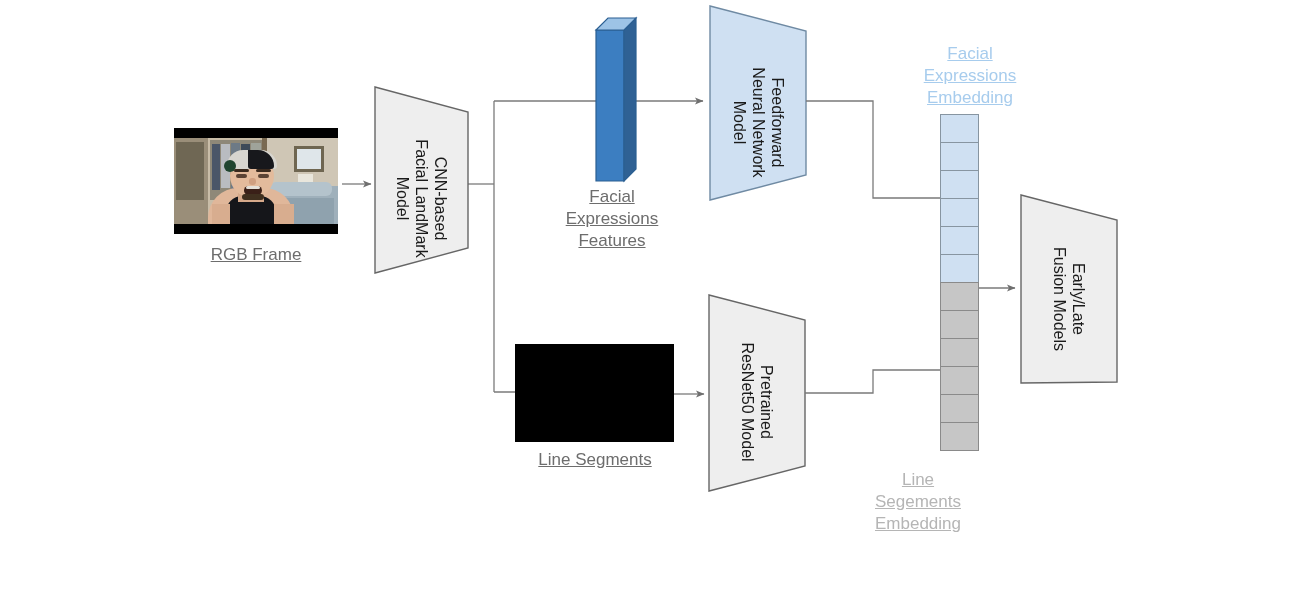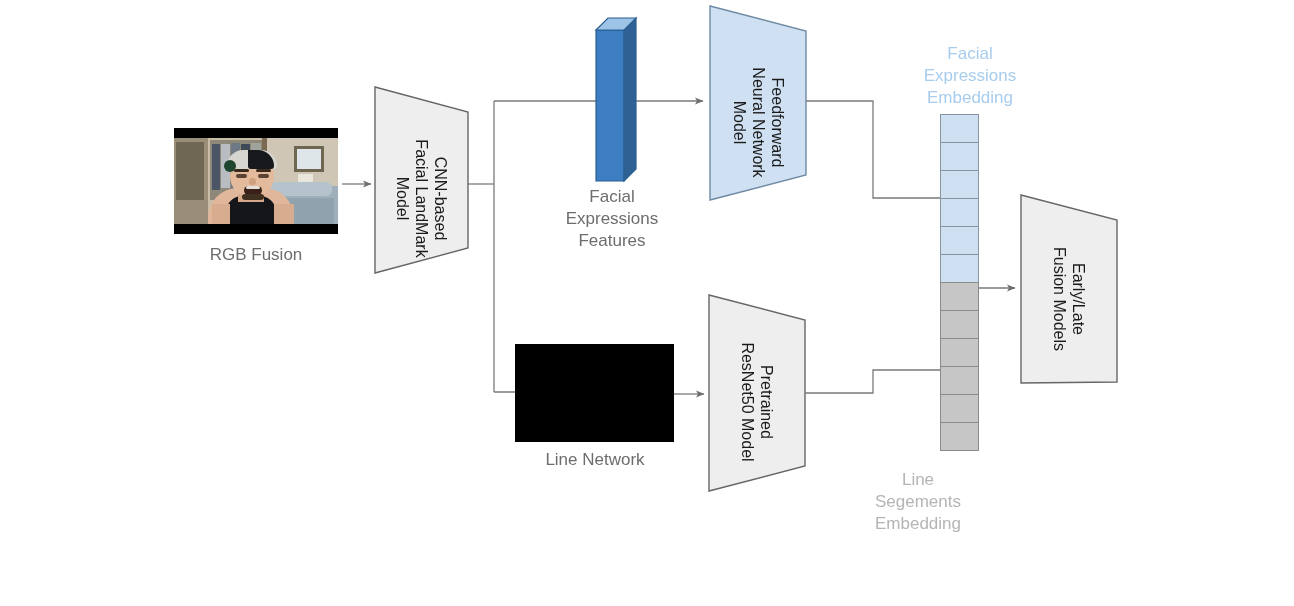--- a/index.html
+++ b/index.html
@@ -19,20 +19,21 @@
 
   
   .caption {
     position: absolute;
     color: #6d6d6d;
     font-size: 17px;
     line-height: 22px;
     text-align: center;
     font-family: "Liberation Sans", sans-serif;
     white-space: pre-line;
+    text-decoration: underline;
   }
   .caption.blue { color: #a7cced; }
   .caption.gray { color: #b5b5b5; }
 
   
   .vlabel {
     position: absolute;
     transform-origin: center center;
     color: #1a1a1a;
     font-size: 16px;
@@ -203,28 +204,28 @@
       <div class="ph" style="left:84px;top:36px;width:11px;height:4px;background:#5b4334;border-radius:2px;"></div>
 
       <div class="ph" style="left:75px;top:40px;width:7px;height:7px;background:#cf9f80;border-radius:3px;"></div>
 
       <div class="ph" style="left:70px;top:48px;width:18px;height:9px;background:#3a2018;border-radius:6px;"></div>
       <div class="ph" style="left:72px;top:48px;width:14px;height:3px;background:#e4e0d8;border-radius:2px;"></div>
 
       <div class="ph" style="left:68px;top:56px;width:22px;height:6px;background:#40301f;border-radius:4px;"></div>
     </div>
   </div>
-  <div class="caption" style="left:174px; top:244px; width:164px;">RGB Fusion</div>
+  <div class="caption" style="left:174px; top:244px; width:164px;">RGB Frame</div>
 
   <div class="caption" style="left:530px; top:186px; width:164px;">Facial
 Expressions
 Features</div>
 
   <div class="ls-frame" style="left:515px; top:344px; width:159px; height:98px;"></div>
-  <div class="caption" style="left:505px; top:449px; width:180px;">Line Network</div>
+  <div class="caption" style="left:505px; top:449px; width:180px;">Line Segments</div>
 
   <div class="vlabel" style="left:341px; top:170px; width:160px; transform: rotate(90deg);">CNN-based
 Facial LandMark
 Model</div>
 
   <div class="vlabel" style="left:678px; top:94px; width:160px; transform: rotate(90deg);">Feedforward
 Neural Network
 Model</div>
 
   <div class="vlabel" style="left:677px; top:383px; width:160px; transform: rotate(90deg);">Pretrained

